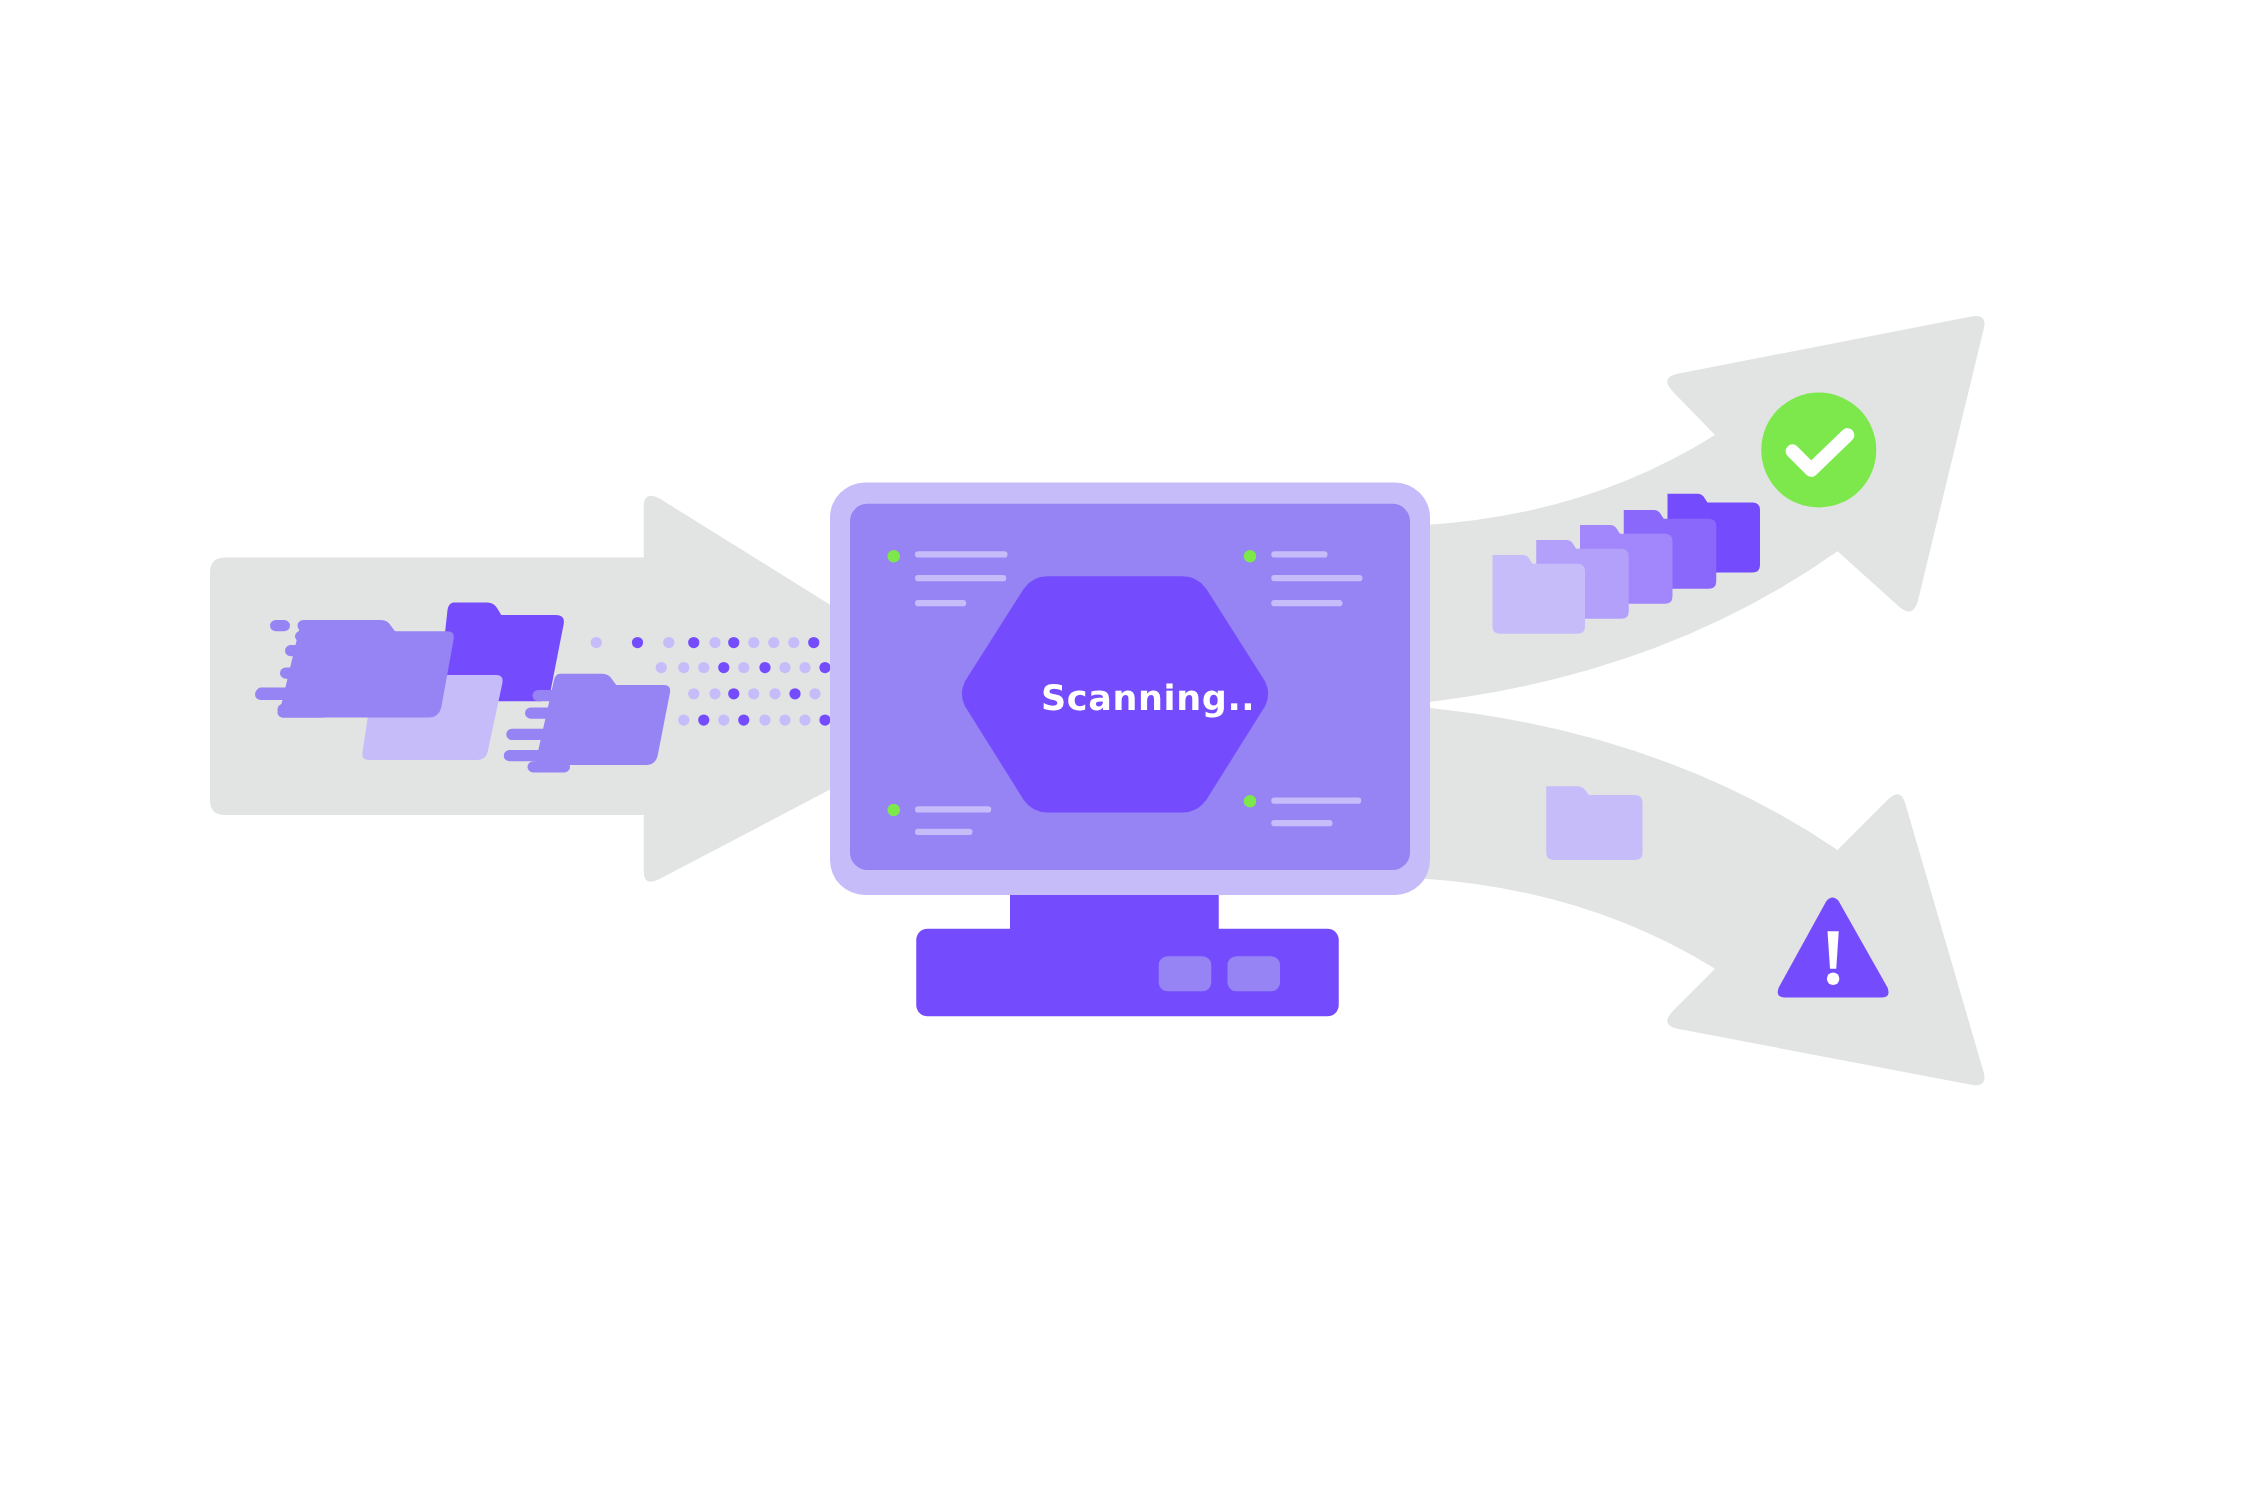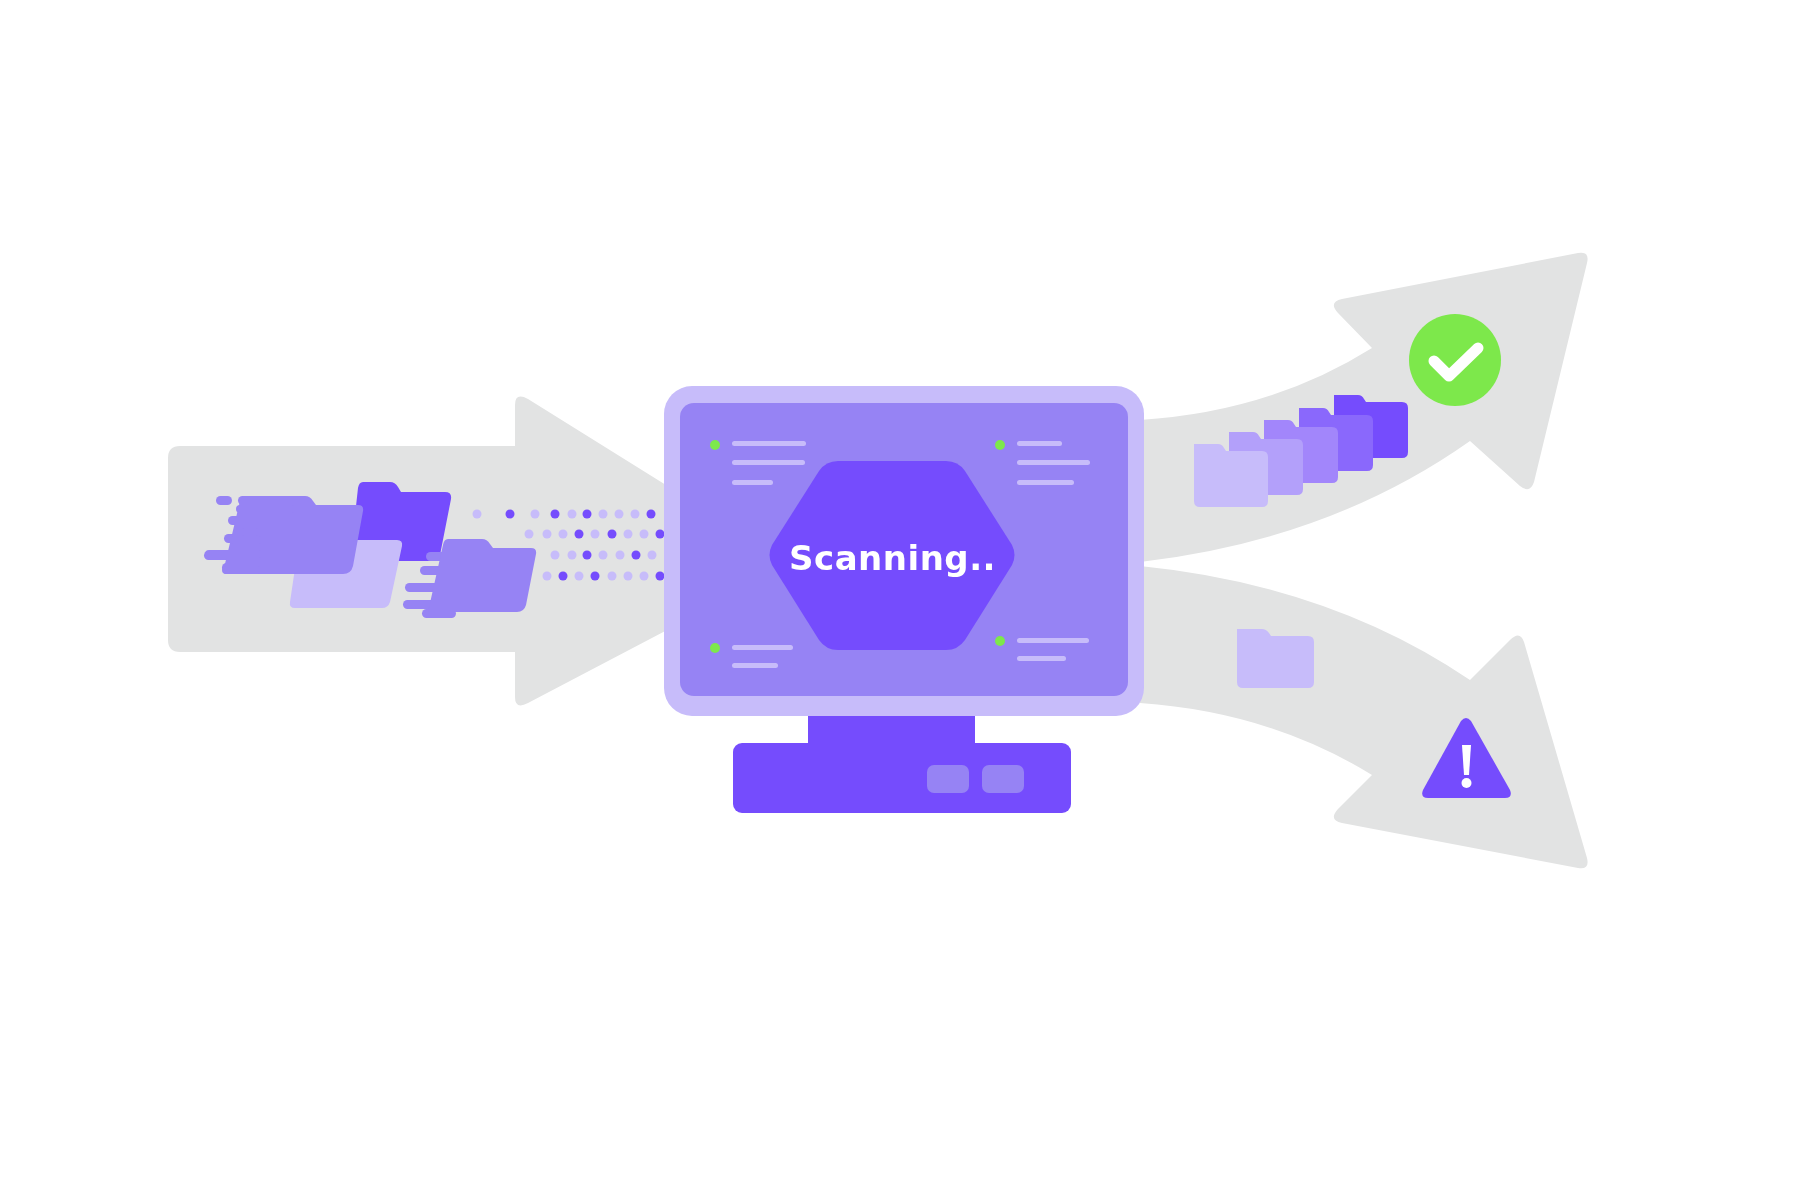--- a/index.html
+++ b/index.html
@@ -1,22 +1,22 @@
 <!DOCTYPE html>
 <html><head>
 <meta charset="utf-8">
 <style>
   html, body { margin: 0; padding: 0; background: #ffffff; }
   body { width: 1800px; height: 1200px; position: relative; overflow: hidden; font-family: "DejaVu Sans", sans-serif; }
   #stage { position: absolute; left: 0; top: 0; width: 1800px; height: 1200px; }
   .scan-label {
-    position: absolute; left: 770px; top: 528px; width: 245px; height: 60px;
+    position: absolute; left: 796px; top: 528px; width: 245px; height: 60px;
     display: flex; align-items: center; justify-content: center;
     color: #ffffff; font-family: "DejaVu Sans", sans-serif; font-weight: bold;
-    font-size: 34px; letter-spacing: 0.5px; pointer-events: none;
+    font-size: 28px; letter-spacing: 0.5px; pointer-events: none;
   }
 </style>
 </head>
 <body>
 
 <svg id="stage" width="1800" height="1200" viewBox="0 0 1800 1200" xmlns="http://www.w3.org/2000/svg">
 
   <g>
     <path d="M180 446 L515 446 L515 405 Q515 392 528 399 L690 500 L690 618 L528 703 Q515 710 515 697 L515 652 L180 652 Q168 652 168 640 L168 458 Q168 446 180 446 Z" fill="#e2e3e3"></path>
   </g>

